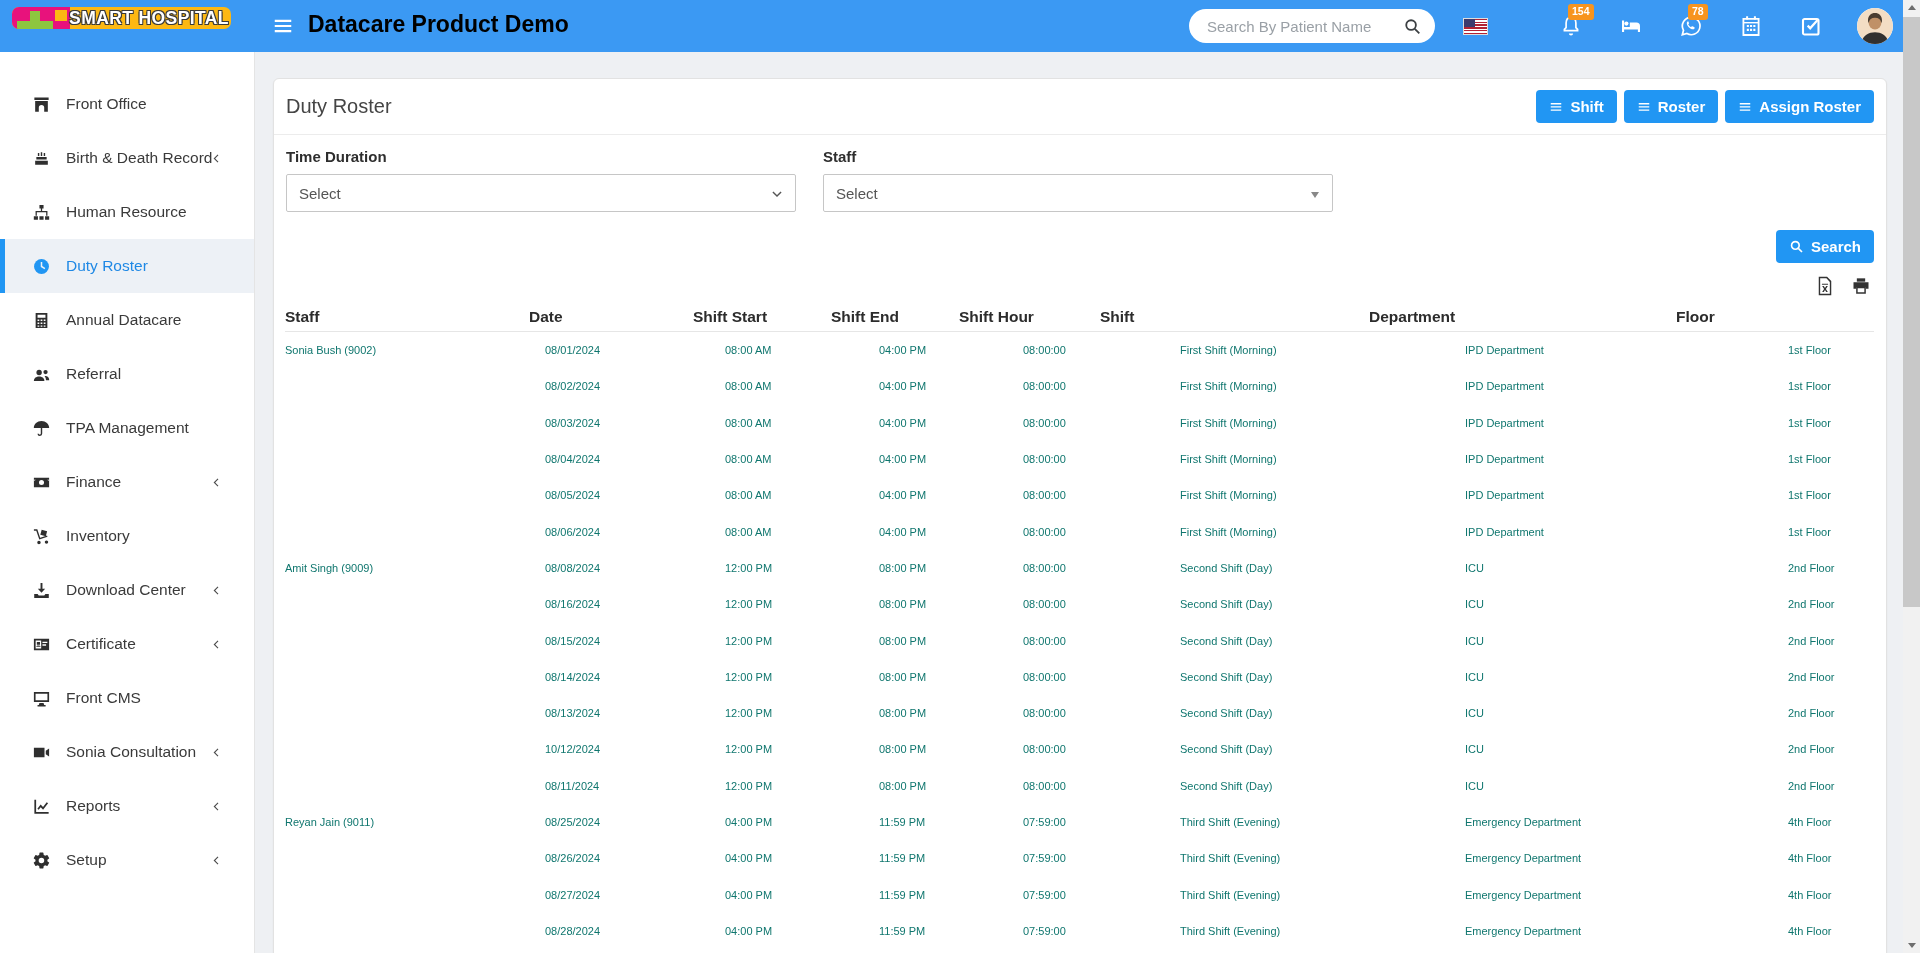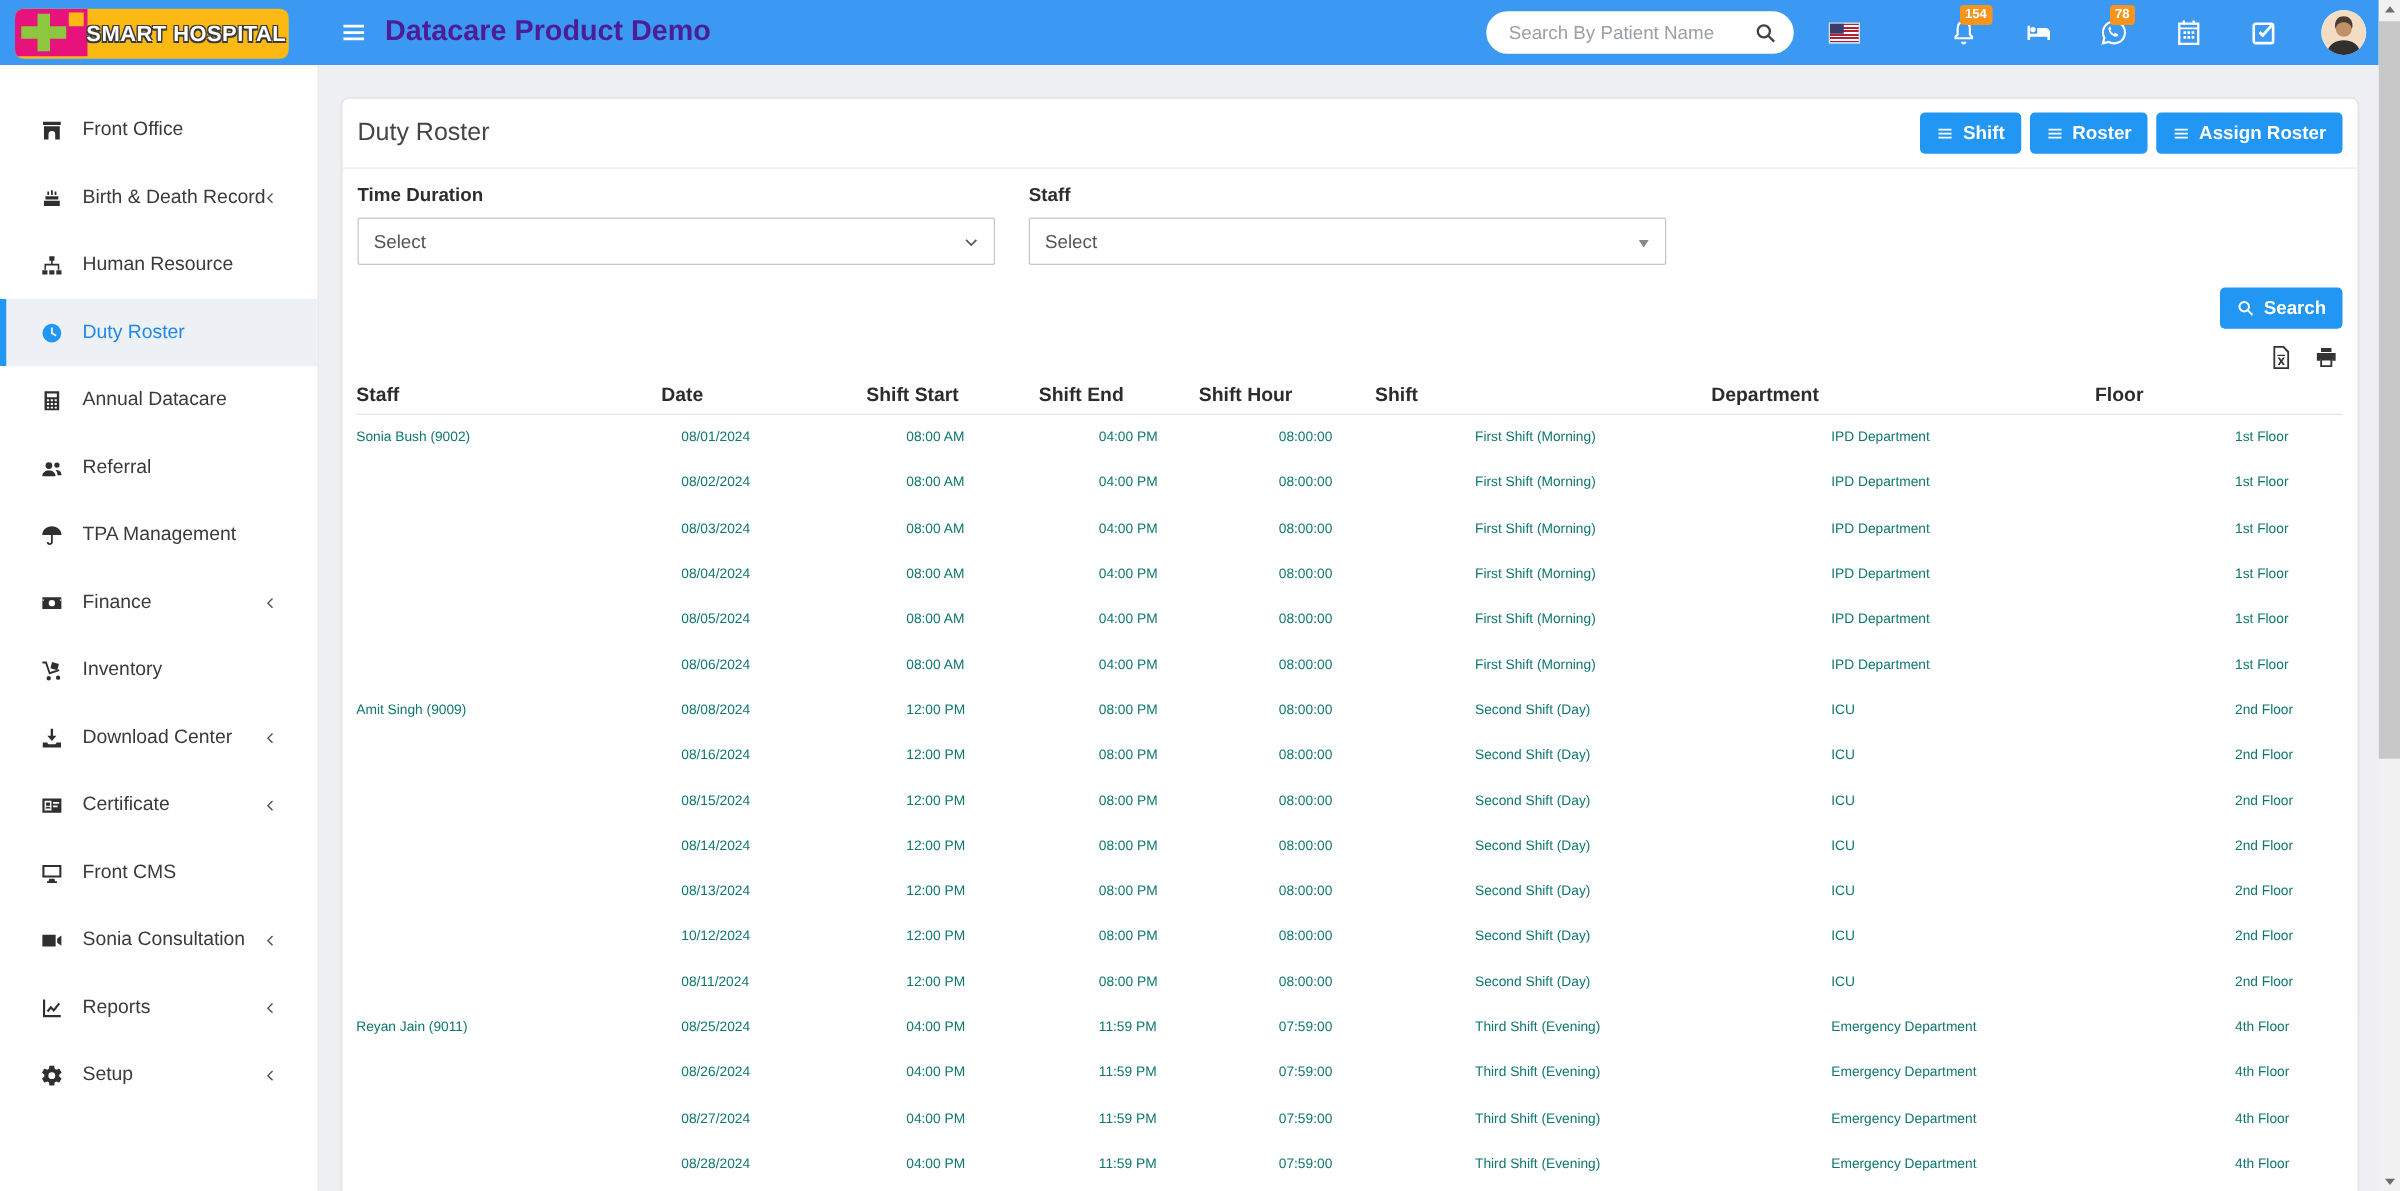--- a/index.html
+++ b/index.html
@@ -5,31 +5,31 @@
   * { box-sizing: border-box; }
   html,body { margin:0; padding:0; }
   body {
     width:1920px; height:953px; overflow:hidden; position:relative;
     font-family:"Liberation Sans", sans-serif; background:#eef0f3;
   }
   svg { display:block; }
 
   
   .topbar { position:absolute; left:0; top:0; width:1903px; height:52px; background:#3b99f3; z-index:5; }
-  .logo { position:absolute; left:12px; top:7px; width:219px; height:40px; background:#fcb813; border-radius:7px; overflow:hidden; cursor:pointer; }
+  .logo { position:absolute; left:12px; top:7px; width:219px; height:22px; background:#fcb813; border-radius:7px; overflow:hidden; cursor:pointer; }
   .logo-em { position:absolute; left:0; top:0; width:58px; height:38px; background:#e8127c; }
   .logo-sq { position:absolute; left:43px; top:3px; width:12px; height:11px; background:#fcb813; }
   .logo-cross { position:absolute; left:5px; top:4px; width:36px; height:30px; }
   .logo-cross::before { content:""; position:absolute; left:0; top:10px; width:36px; height:10px; background:#8dc63f; }
   .logo-cross::after { content:""; position:absolute; left:13px; top:0; width:10px; height:30px; background:#8dc63f; }
   .logo-text { position:absolute; left:58px; right:3px; top:0; bottom:0; display:flex; align-items:center; justify-content:center;
     font-weight:bold; font-size:17.5px; letter-spacing:.4px; color:#fff; white-space:nowrap;
     text-shadow:-1px -1px 0 #3a3a3a, 1px -1px 0 #3a3a3a, -1px 1px 0 #3a3a3a, 1px 1px 0 #3a3a3a; }
   .hamburger { position:absolute; left:272px; top:15px; color:#fff; cursor:pointer; }
-  .app-title { position:absolute; left:308px; top:11px; font-size:23px; font-weight:bold; color:#4c1d95; }
+  .app-title { position:absolute; left:308px; top:11px; font-size:23px; font-weight:bold; color:#000000; }
 
   .top-right { position:absolute; right:10px; top:0; height:52px; display:flex; align-items:center; }
   .search-pill { width:246px; height:34px; background:#fff; border-radius:17px; display:flex; align-items:center; padding:0 13px 0 16px; }
   .search-pill input { border:none; outline:none; flex:1; min-width:0; font-size:15px; color:#0f766e; font-family:inherit; background:transparent; }
   .search-pill input::placeholder { color:#9aa0a6; }
   .search-pill .mag { color:#3c4043; cursor:pointer; }
   .flag { width:25px; height:17px; margin-left:28px; cursor:pointer; position:relative;
     background:repeating-linear-gradient(180deg,#b22234 0 1.4px,#fff 1.4px 2.7px); border:0.5px solid #ddd; }
   .flag::before { content:""; position:absolute; left:0; top:0; width:11px; height:8px; background:#3c3b6e; }
   .hact { position:relative; color:#fff; margin-left:36px; cursor:pointer; }

